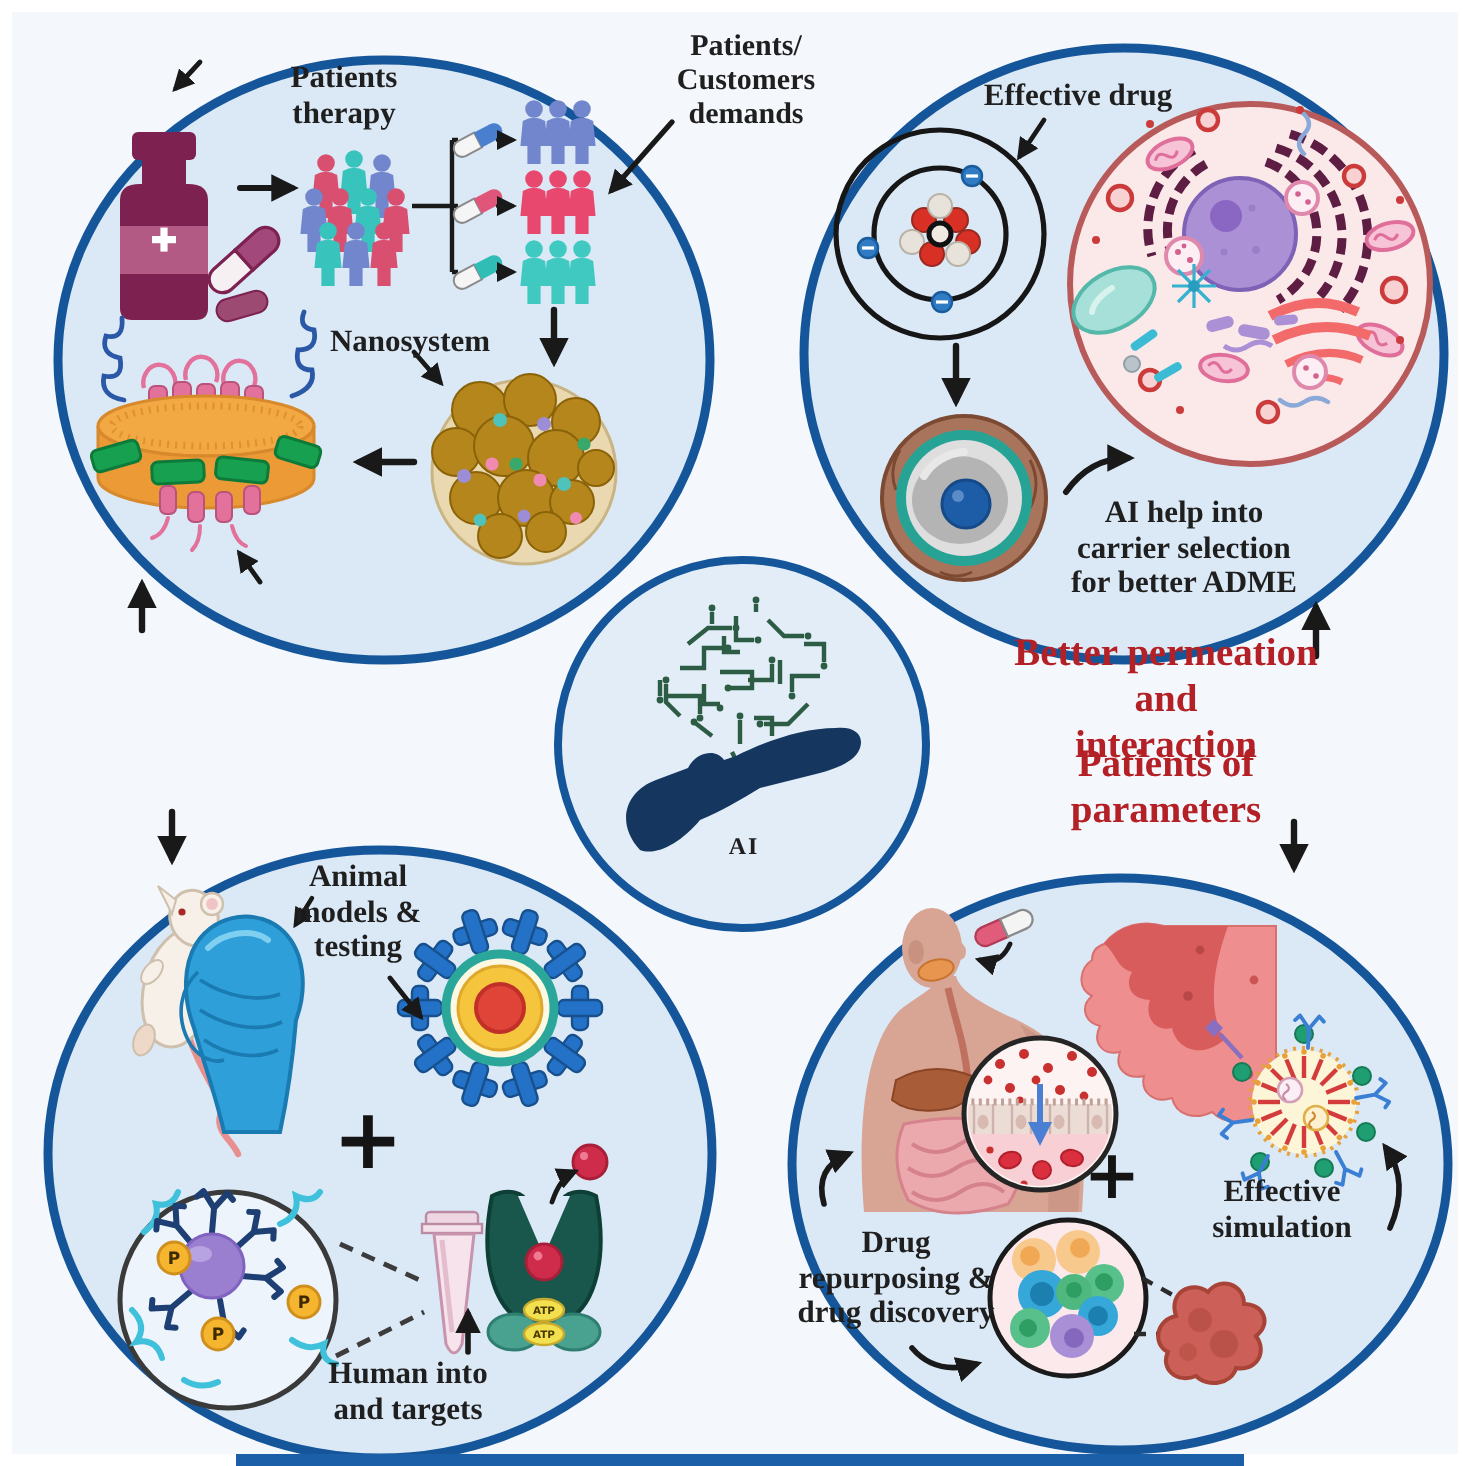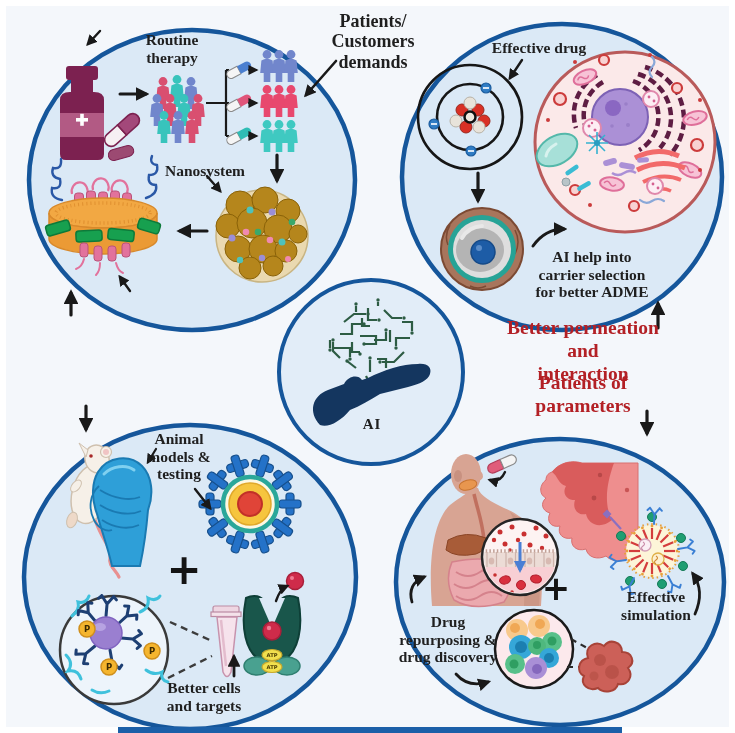--- a/index.html
+++ b/index.html
@@ -2,23 +2,23 @@
 <html><head>
 <meta charset="utf-8">
 <style>
   html,body{margin:0;padding:0;background:#ffffff;}
   .stage{position:relative;width:735px;height:733px;background:#ffffff;overflow:hidden;
          font-family:"Liberation Serif","DejaVu Serif",serif;}
   .bg{position:absolute;left:6px;top:6px;right:6px;bottom:6px;background:#f4f7fb;}
   svg.scene{position:absolute;left:0;top:0;z-index:2;}
   .lbl{position:absolute;transform:translate(-50%,-50%);text-align:center;white-space:pre-line;
        color:#1f1f1f;font-weight:600;line-height:1.13;z-index:5;font-size:15.5px;}
-  .sm{font-size:18px;}
+  .sm{font-size:15px;}
   .red{color:#b32025;font-weight:700;font-size:19.5px;line-height:1.18;}
-  .ai{font-size:15px;font-weight:700;letter-spacing:1px;}
+  .ai{font-size:12px;font-weight:700;letter-spacing:1px;}
   .plus{font-family:"DejaVu Sans","Liberation Sans",sans-serif;font-weight:900;color:#141414;line-height:1;}
   .bottom-bar{position:absolute;left:118px;top:727px;width:504px;height:6px;background:#1b5fa8;z-index:4;}
 </style>
 </head>
 <body>
 
 <div class="stage">
   <div class="bg"></div>
 
   <svg class="scene" width="735" height="733" viewBox="0 0 735 733">
@@ -606,41 +606,41 @@
       <path d="M234,676 V657" stroke-width="2.8" marker-end="url(#ah)"></path>
       <path d="M276,601 Q280,589 287,586" stroke-width="2.4" marker-end="url(#ah)"></path>
       <path d="M647,411 V433" stroke-width="3.2" marker-end="url(#ah)"></path>
       <path d="M412,602 Q407,584 424,577" stroke-width="2.8" marker-end="url(#ah)"></path>
       <path d="M456,674 Q468,688 488,682" stroke-width="2.8" marker-end="url(#ah)"></path>
       <path d="M695,614 Q705,591 693,574" stroke-width="2.8" marker-end="url(#ah)"></path>
       <path d="M505,472 Q500,483 490,480" stroke-width="2.4" marker-end="url(#ah)"></path>
     </g>
   </svg>
 
-  <div class="lbl" style="left:172px;top:48px;">Routine
+  <div class="lbl" style="left:172px;top:48px;">Patients
 therapy</div>
   <div class="lbl sm" style="left:373px;top:41px;">Patients/
 Customers
 demands</div>
   <div class="lbl" style="left:205px;top:171px;">Nanosystem</div>
   <div class="lbl" style="left:539px;top:48px;">Effective drug</div>
   <div class="lbl red" style="left:583px;top:350px;">Better permeation and
 interaction</div>
   <div class="lbl" style="left:592px;top:274px;">AI help into
 carrier selection
 for better ADME</div>
   <div class="lbl red" style="left:583px;top:394px;">Patients of parameters</div>
   <div class="lbl ai" style="left:372px;top:424px;">AI</div>
   <div class="lbl" style="left:179px;top:456px;">Animal
 models &amp;
 testing</div>
   <div class="lbl plus" style="left:184px;top:570px;font-size:42px;">+</div>
-  <div class="lbl" style="left:204px;top:696px;">Better cells
+  <div class="lbl" style="left:204px;top:696px;">Human into
 and targets</div>
   <div class="lbl" style="left:448px;top:639px;">Drug
 repurposing &amp;
 drug discovery</div>
   <div class="lbl plus" style="left:556px;top:588px;font-size:34px;">+</div>
-  <div class="lbl" style="left:641px;top:605px;margin-left:15px;">Effective
+  <div class="lbl" style="left:641px;top:605px;">Effective
 simulation</div>
 
   <div class="bottom-bar"></div>
 </div>
 
 </body></html>

